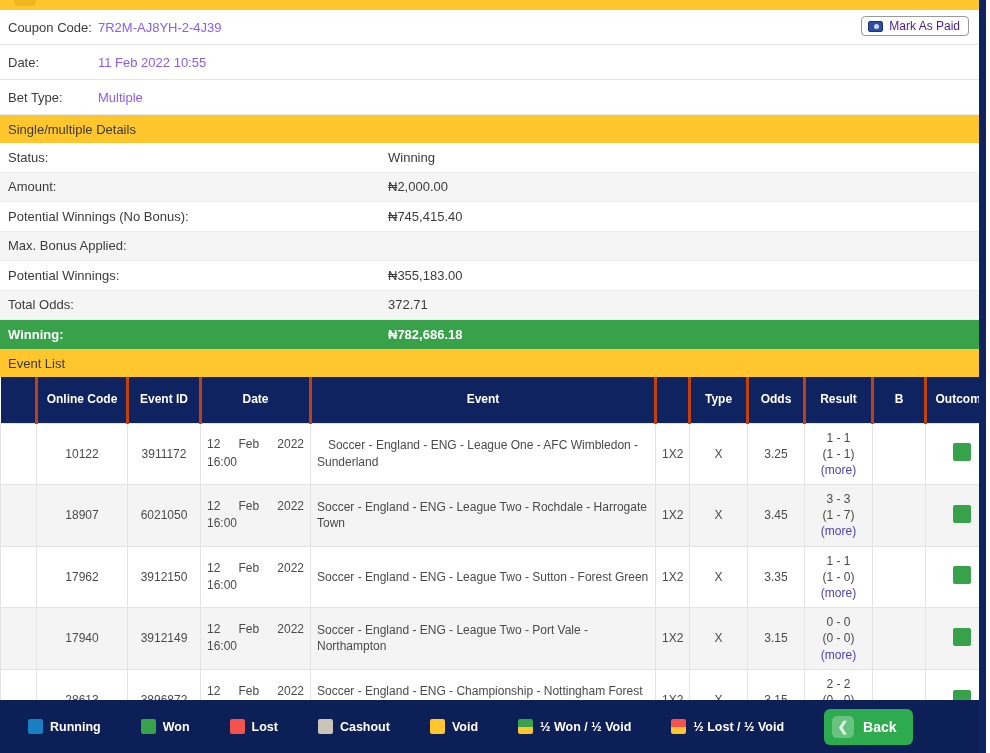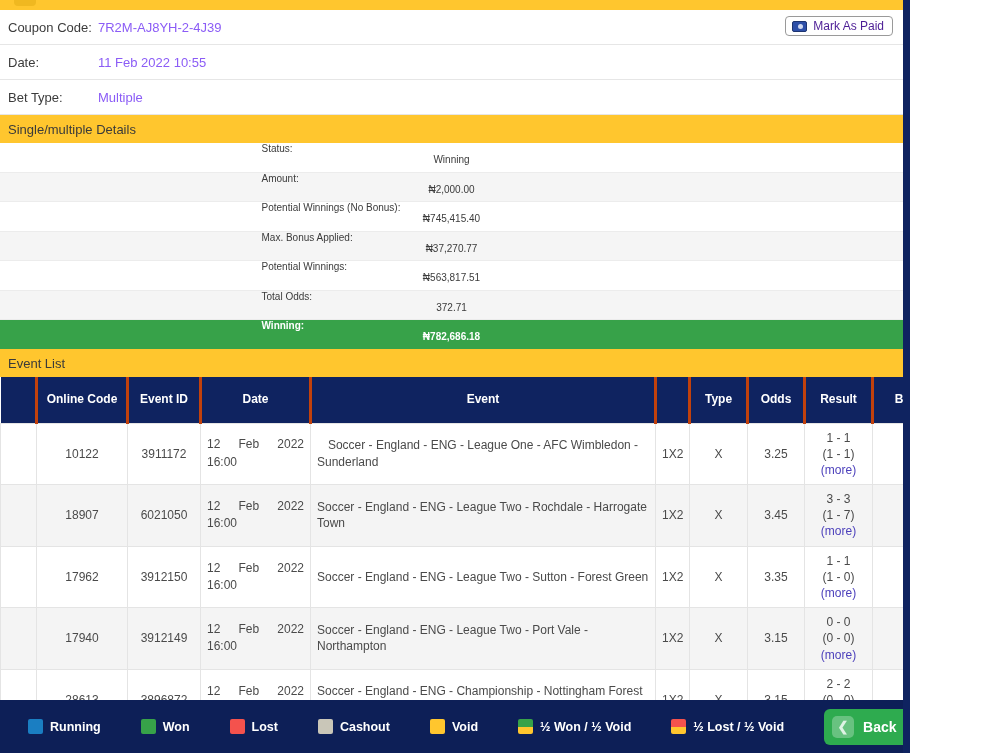--- a/index.html
+++ b/index.html
@@ -5,21 +5,21 @@
   * { box-sizing: border-box; }
   html, body {
     margin: 0; padding: 0;
     width: 990px; height: 753px;
     overflow: hidden;
     font-family: "Liberation Sans", sans-serif;
     background: #ffffff;
   }
   #page {
     position: relative;
-    width: 910px; height: 753px;
+    width: 986px; height: 753px;
     background: #ffffff;
     border-right: 7px solid #0f2360;
     overflow: hidden;
   }
 
   
   .top-sliver {
     height: 10px;
     background: #ffc62e;
     position: relative;
@@ -97,25 +97,24 @@
     display: flex;
     align-items: center;
     padding: 0 8px;
   }
 
   
   .detail-row {
     display: flex;
     align-items: center;
     height: 29.5px;
-    font-size: 10px;
+    font-size: 13px;
     color: #3b3b3b;
     padding: 0 8px;
     border-bottom: 1px solid #ececec;
-    flex-direction: column;
   }
   .detail-row.odd  { background: #ffffff; }
   .detail-row.even { background: #f5f5f5; }
   .detail-row .d-label { width: 380px; flex: 0 0 auto; }
   .detail-row .d-value { flex: 1 1 auto; }
   .detail-row.winning {
     background: #37a249;
     color: #ffffff;
     font-weight: bold;
     border-bottom: none;
@@ -278,25 +277,24 @@
     <div class="detail-row even">
       <span class="d-label">Amount:</span>
       <span class="d-value">₦2,000.00</span>
     </div>
     <div class="detail-row odd">
       <span class="d-label">Potential Winnings (No Bonus):</span>
       <span class="d-value">₦745,415.40</span>
     </div>
     <div class="detail-row even">
       <span class="d-label">Max. Bonus Applied:</span>
-      <span class="d-value">₦37,270.77</span>
     </div>
     <div class="detail-row odd">
       <span class="d-label">Potential Winnings:</span>
-      <span class="d-value">₦563,817.51</span>
+      <span class="d-value">₦355,183.00</span>
     </div>
     <div class="detail-row even">
       <span class="d-label">Total Odds:</span>
       <span class="d-value">372.71</span>
     </div>
     <div class="detail-row winning">
       <span class="d-label">Winning:</span>
       <span class="d-value">₦782,686.18</span>
     </div>
   </div>

